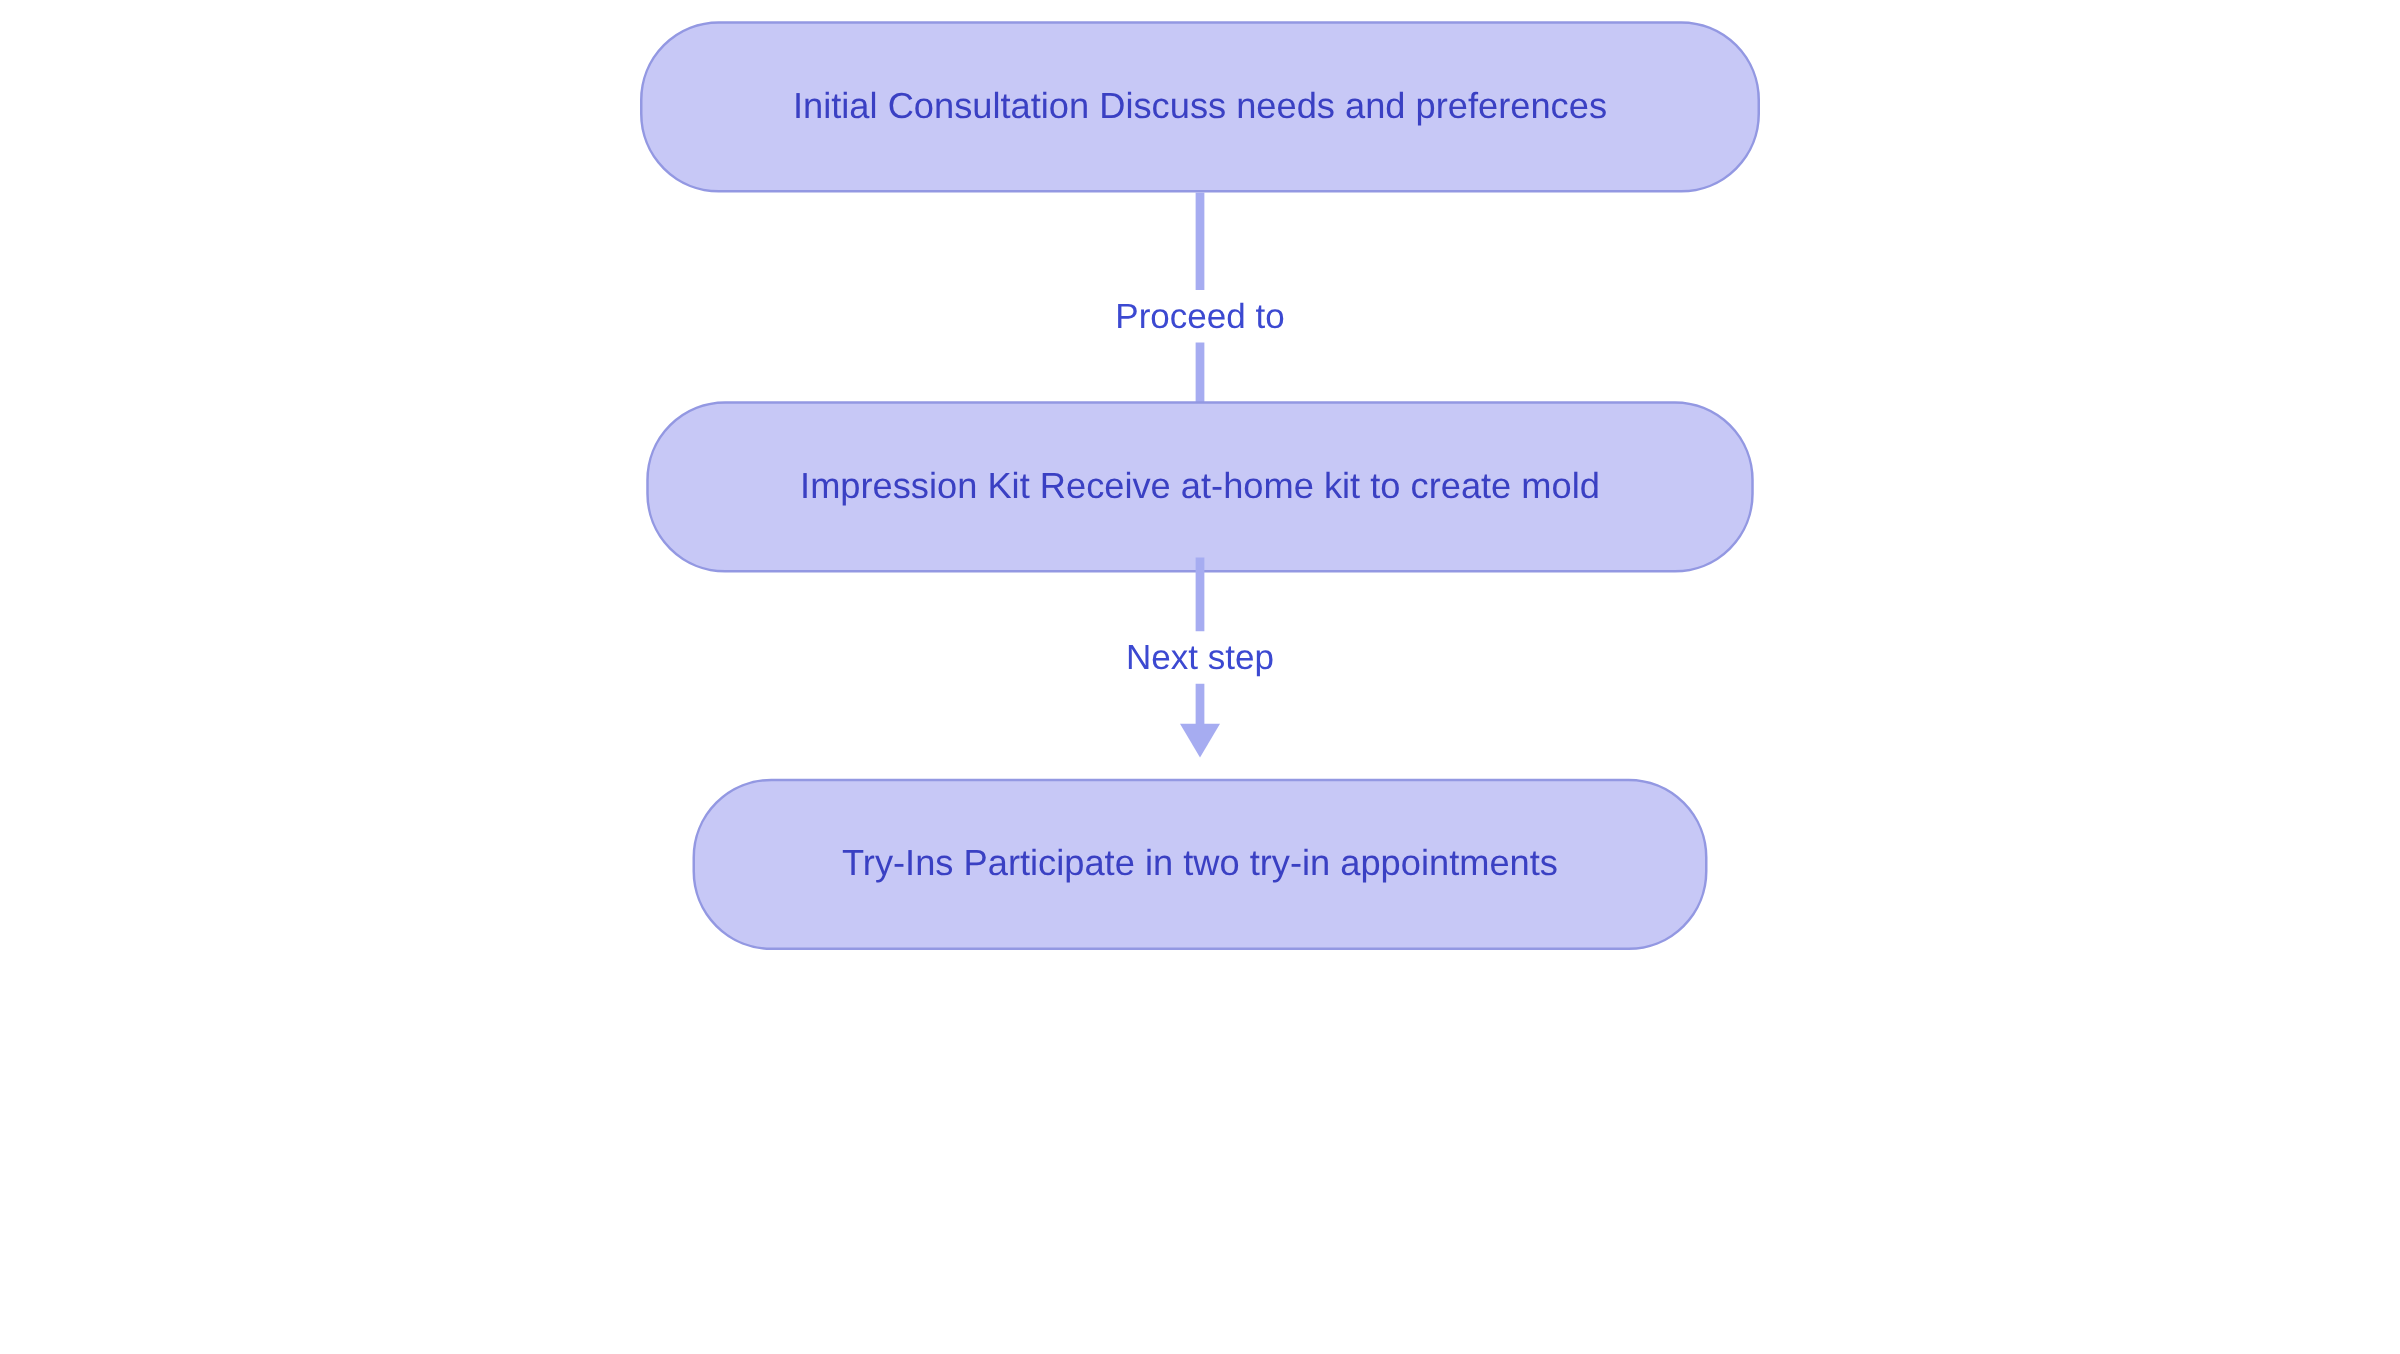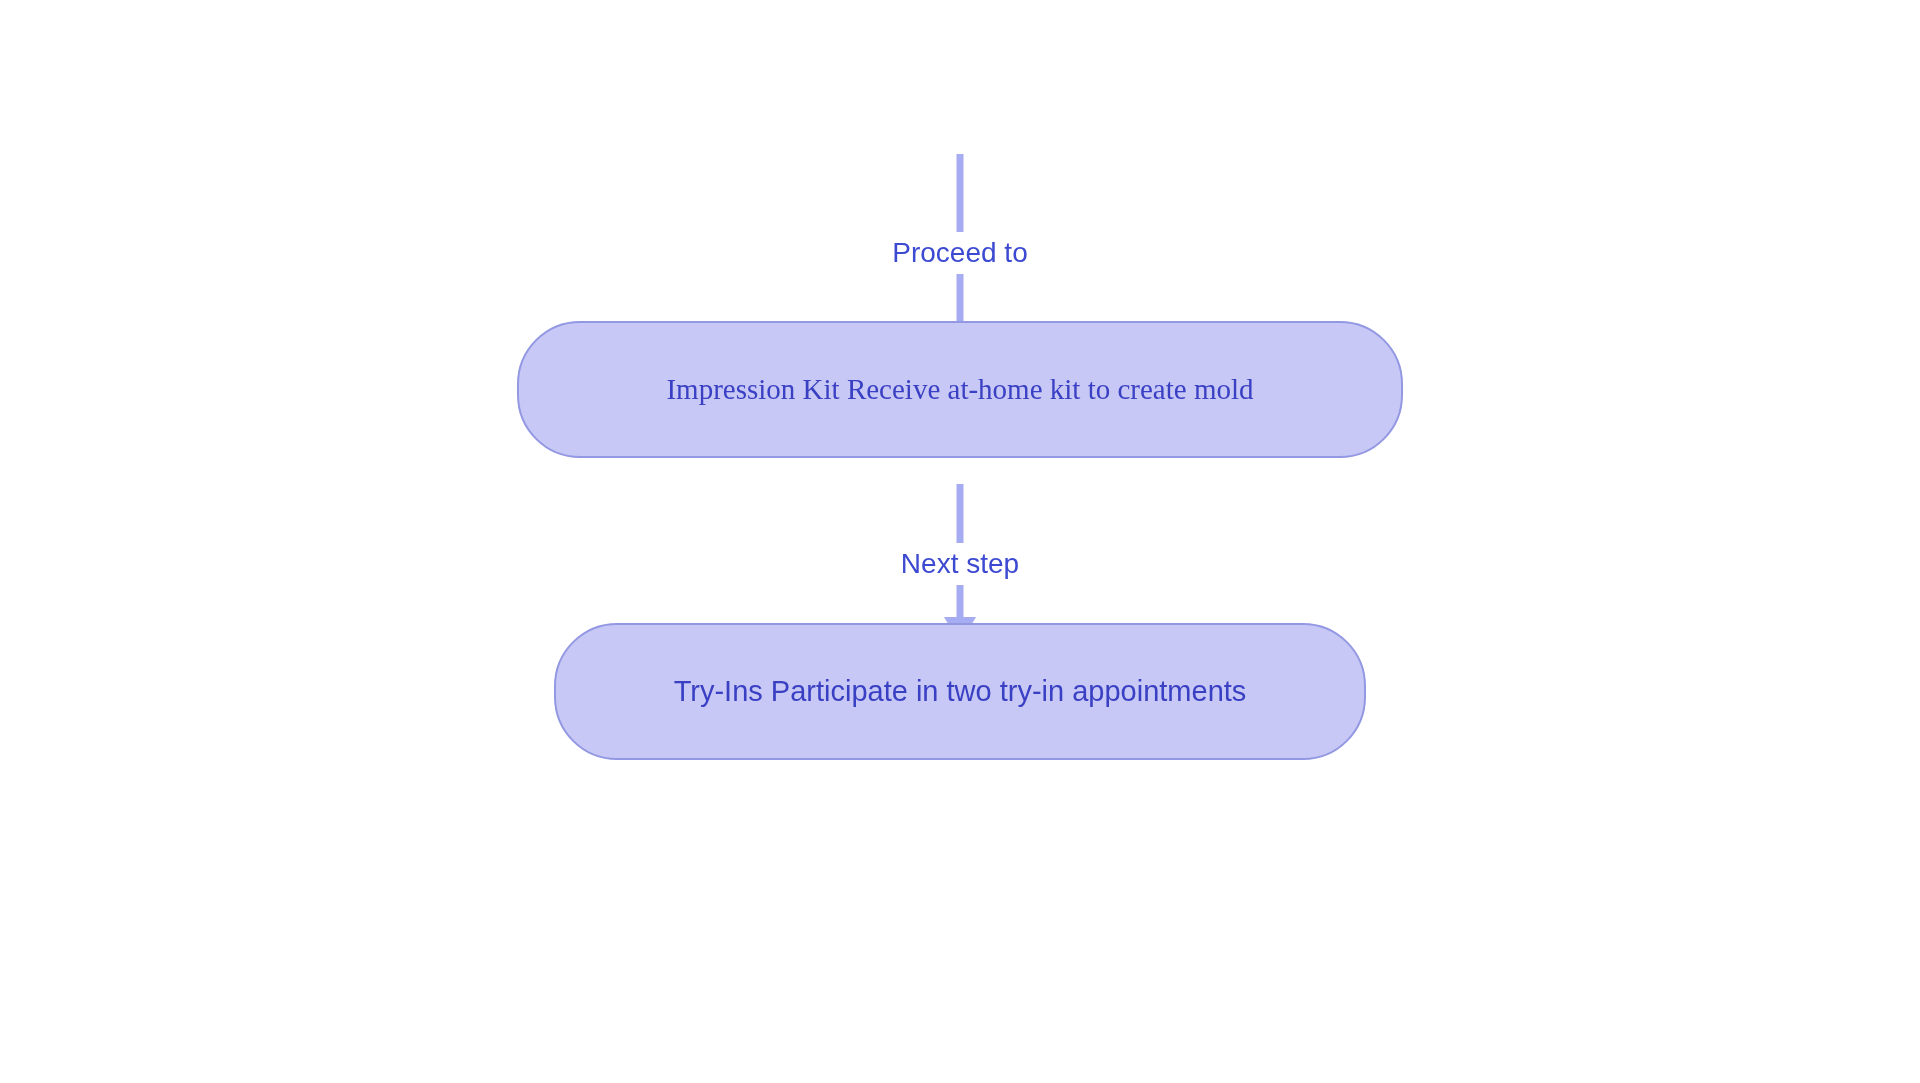--- a/index.html
+++ b/index.html
@@ -37,32 +37,32 @@
     justify-content: center;
   }
   .node-label {
     color: var(--node-text);
     font-size: 29px;
     font-weight: 400;
     white-space: nowrap;
     text-align: center;
   }
   .n1 { top: 17px;  width: 896px; }
-  .n2 { top: 321px; width: 886px; font-family: Liberation Serif, serif; }
+  .n2 { top: 321px; width: 886px; }
   .n3 { top: 623px; width: 812px; justify-content: center; }
   .n4 { top: 923px; width: 836px; }
 
   .connector {
     position: absolute;
     left: 960px;
     transform: translateX(-50%);
     width: 260px;
   }
   .c1 { top: 154px; height: 198px; }
-  .c2 { top: 484px; height: 160px; }
+  .c2 { top: 446px; height: 160px; }
   .c3 { top: 760px; height: 163px; }
 
   .arrow-line {
     position: absolute;
     left: 50%;
     transform: translateX(-50%);
     top: 0;
     bottom: 25px;
     width: 7px;
     background: var(--edge-line);
@@ -89,20 +89,23 @@
     font-weight: 400;
     white-space: nowrap;
     padding: 5px 10px;
   }
 </style>
 </head>
 <body>
 
 <div class="canvas">
 
+  <div class="node n1">
+    <span class="node-label">Initial Consultation Discuss needs and preferences</span>
+  </div>
 
   <div class="connector c1">
     <div class="arrow-line"></div>
     <div class="arrowhead"></div>
     <span class="edge-label">Proceed to</span>
   </div>
 
   <div class="node n2">
     <span class="node-label">Impression Kit Receive at-home kit to create mold</span>
   </div>

